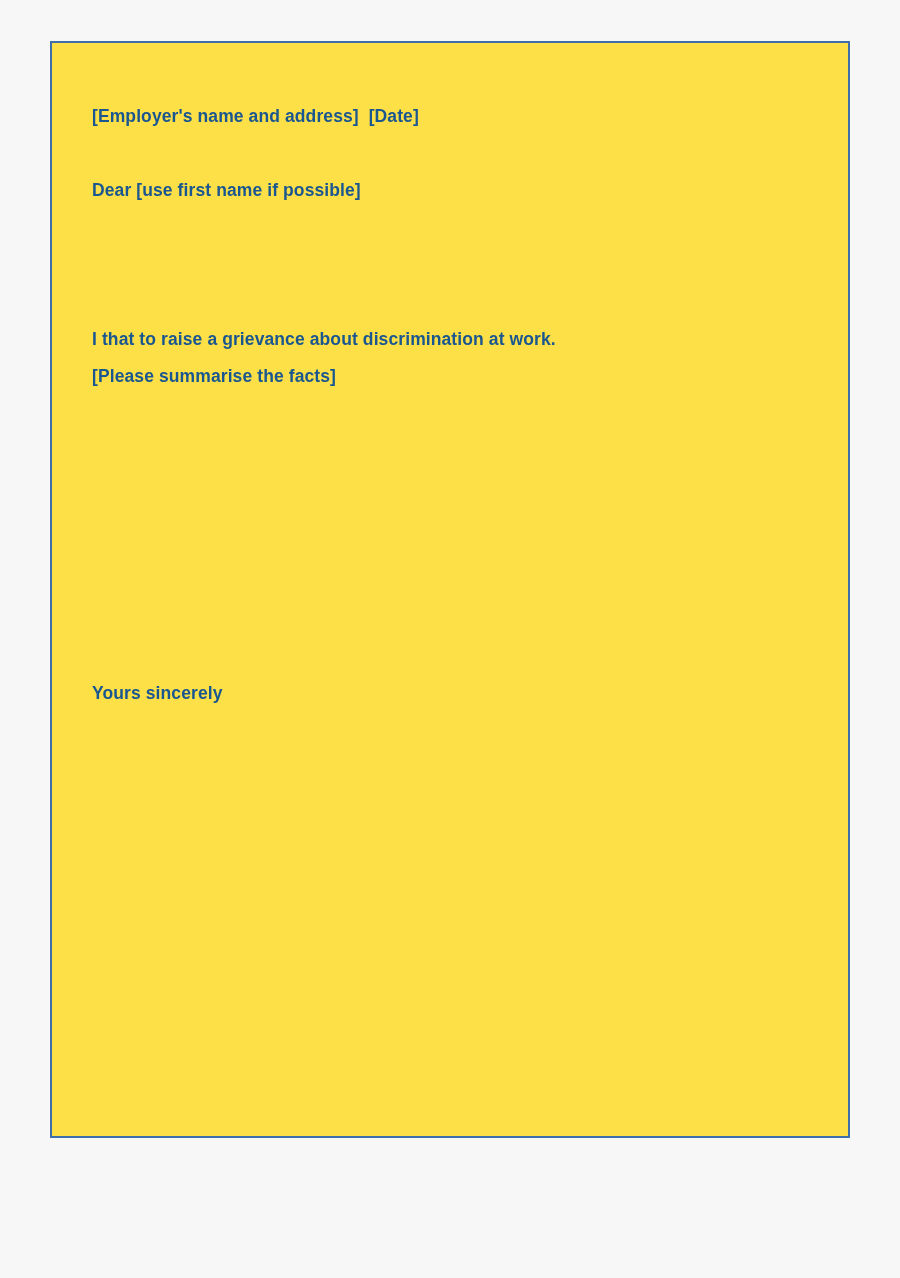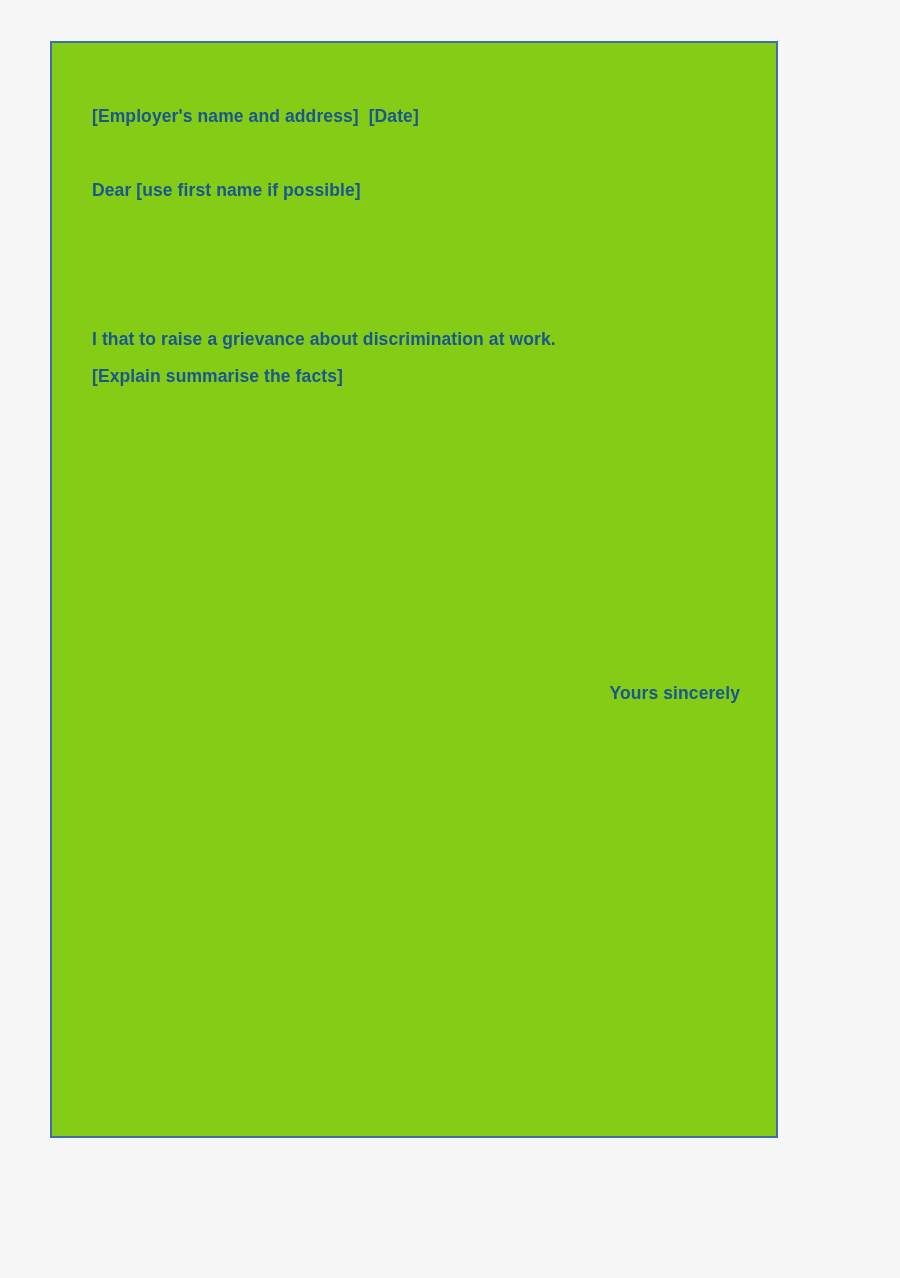--- a/index.html
+++ b/index.html
@@ -22,25 +22,25 @@
     height: 1278px;
     background: #f7f7f7;
     box-sizing: border-box;
   }
 
   
   .letter-frame {
     position: absolute;
     left: 50px;
     top: 41px;
-    width: 728px;
+    width: 800px;
     height: 1097px;
     box-sizing: border-box;
     border: 2px solid #3f6fa8;
-    background: #84cc16;
+    background: #fde047;
   }
 
   .letter-body {
     position: absolute;
     left: 40px;
     top: 55px;
     right: 36px;
     font-size: 17.5px;
     font-weight: bold;
     color: #1a568f;
@@ -57,21 +57,20 @@
 
   
   .gap-sm { height: 37px; }
   .gap-md { height: 56px; }
   .gap-lg { height: 56px; }
 
   .sig {
     margin: 0;
     font-weight: bold;
     color: #1a568f;
-    text-align: right;
   }
 </style>
 </head>
 <body>
 
 <div class="page">
 
   <div class="letter-frame">
 
     <div class="letter-body">
@@ -82,21 +81,21 @@
 
       <p class="para">Dear [use first name if possible]</p>
 
       <div class="gap-md"></div>
 
 
       <div class="gap-md"></div>
 
       <p class="para">I that to raise a grievance about discrimination at work.</p>
 
-      <p class="para">[Explain summarise the facts]</p>
+      <p class="para">[Please summarise the facts]</p>
 
       <div class="gap-md"></div>
 
 
       <div class="gap-md"></div>
 
 
       <div class="gap-md"></div>
 
 

